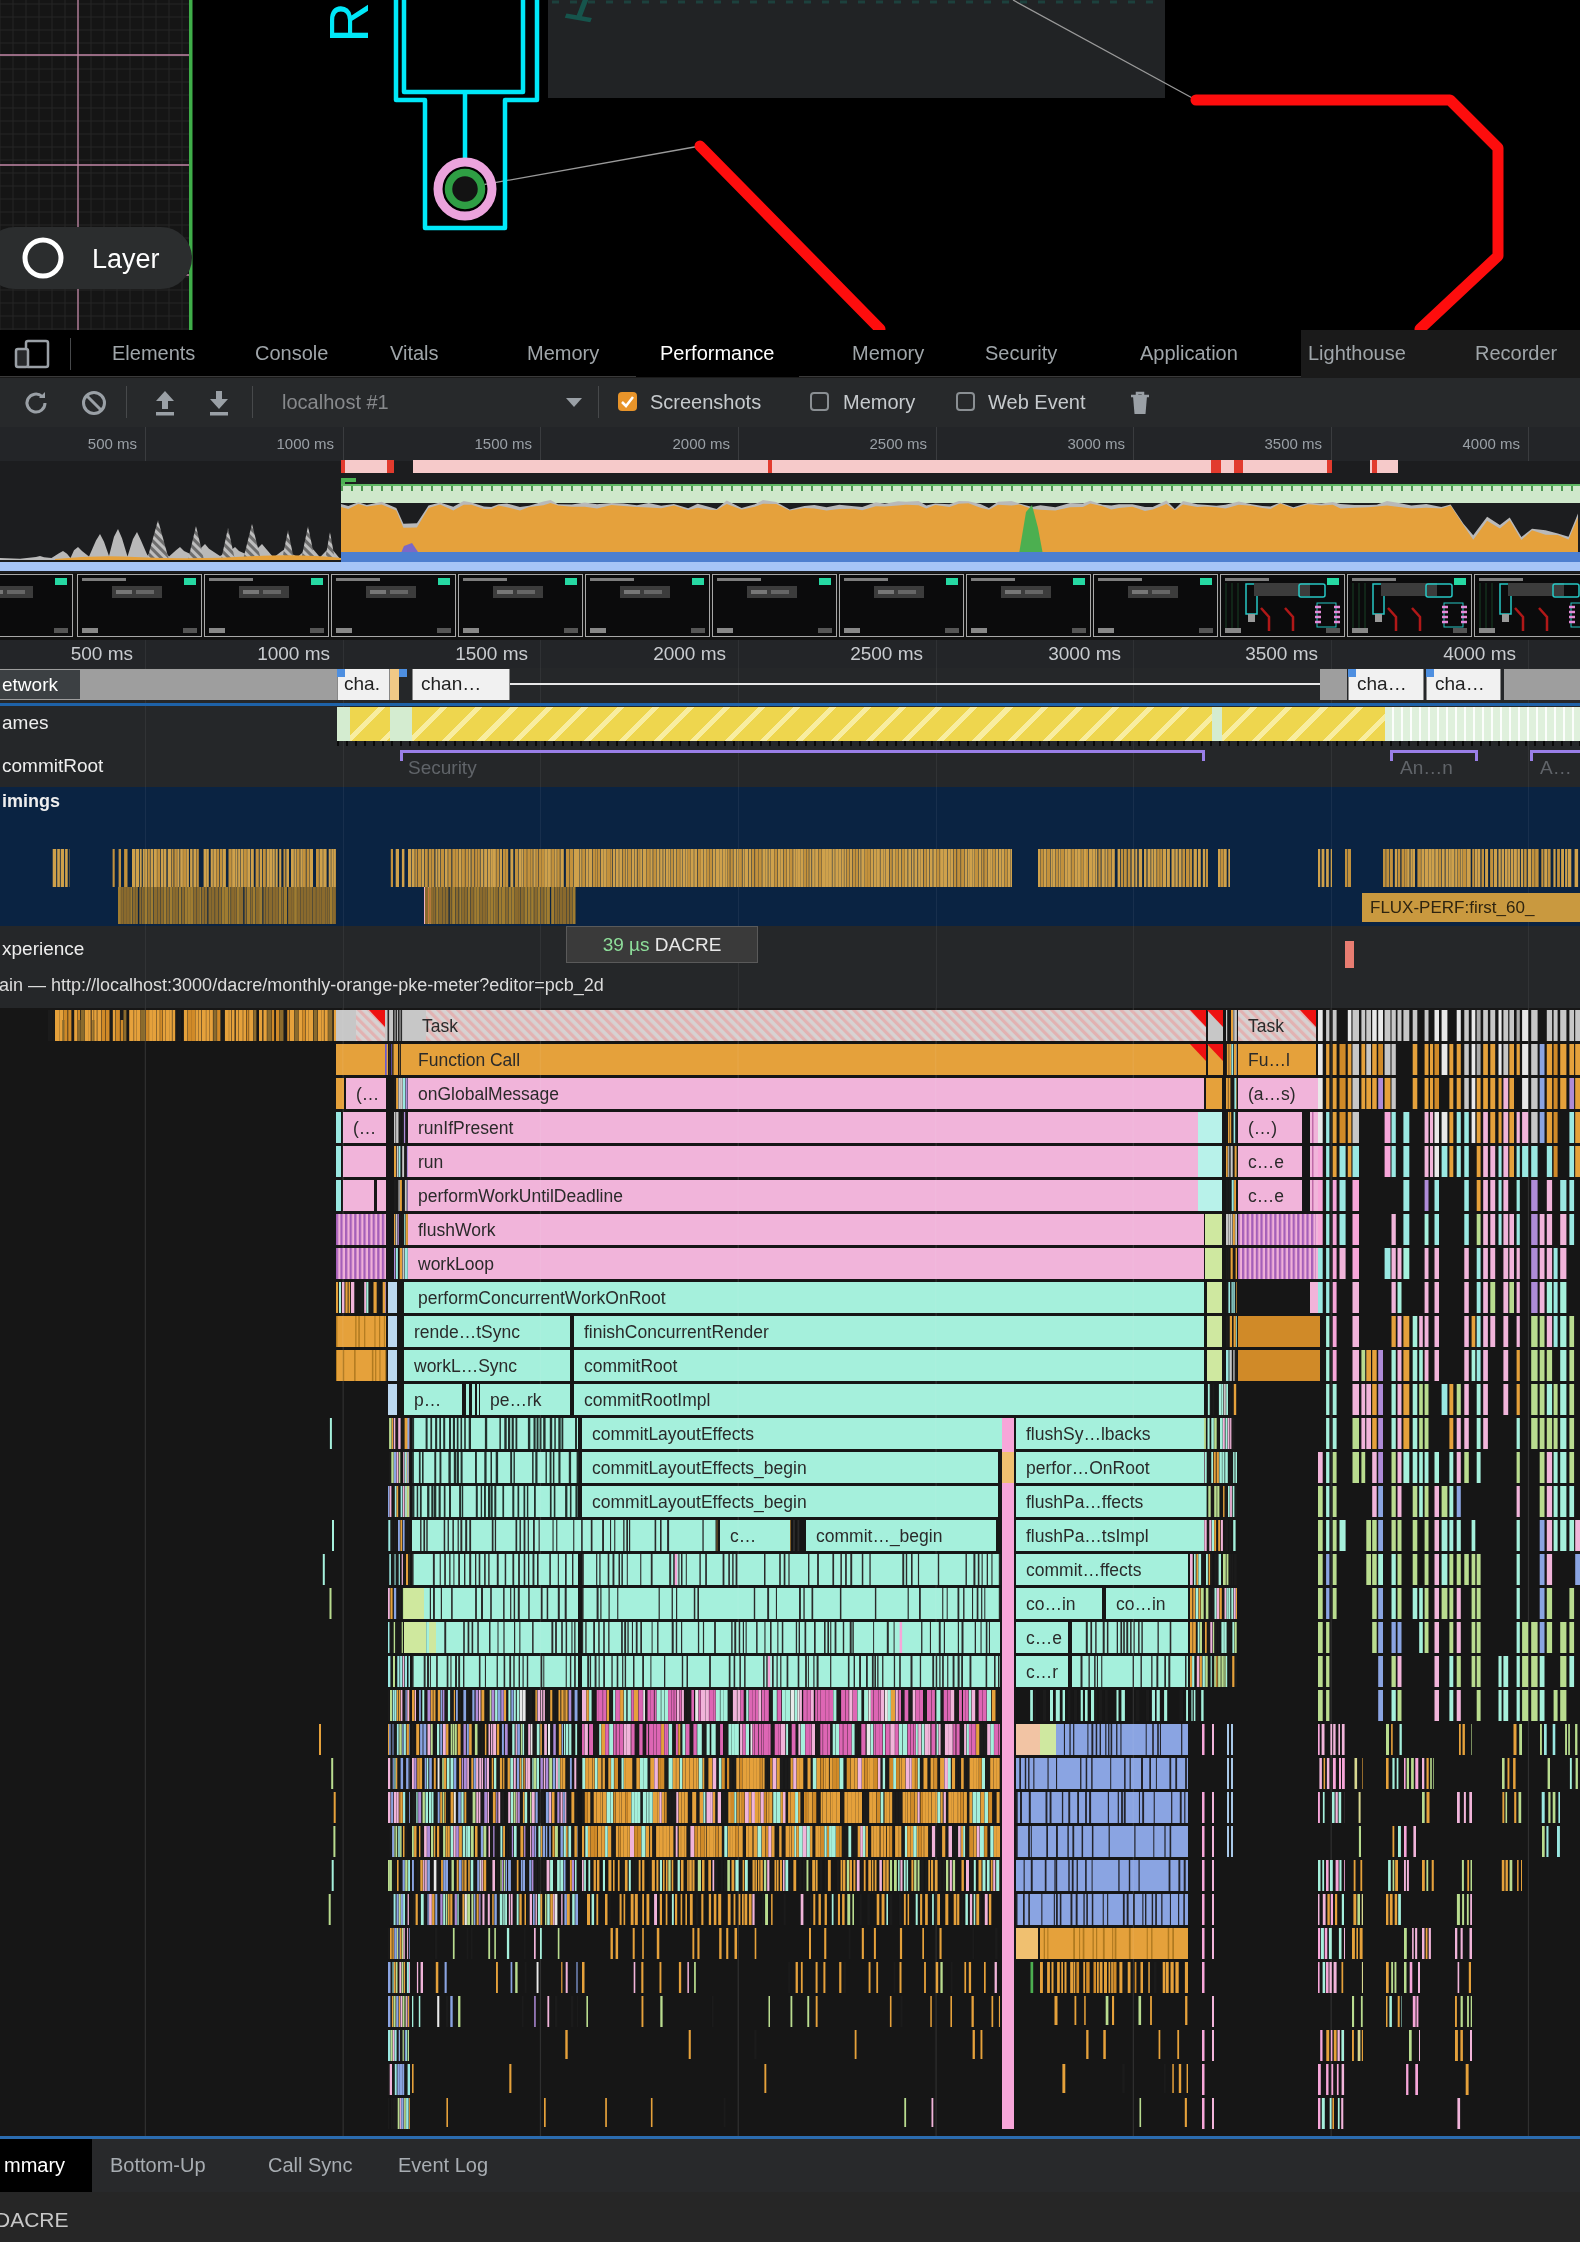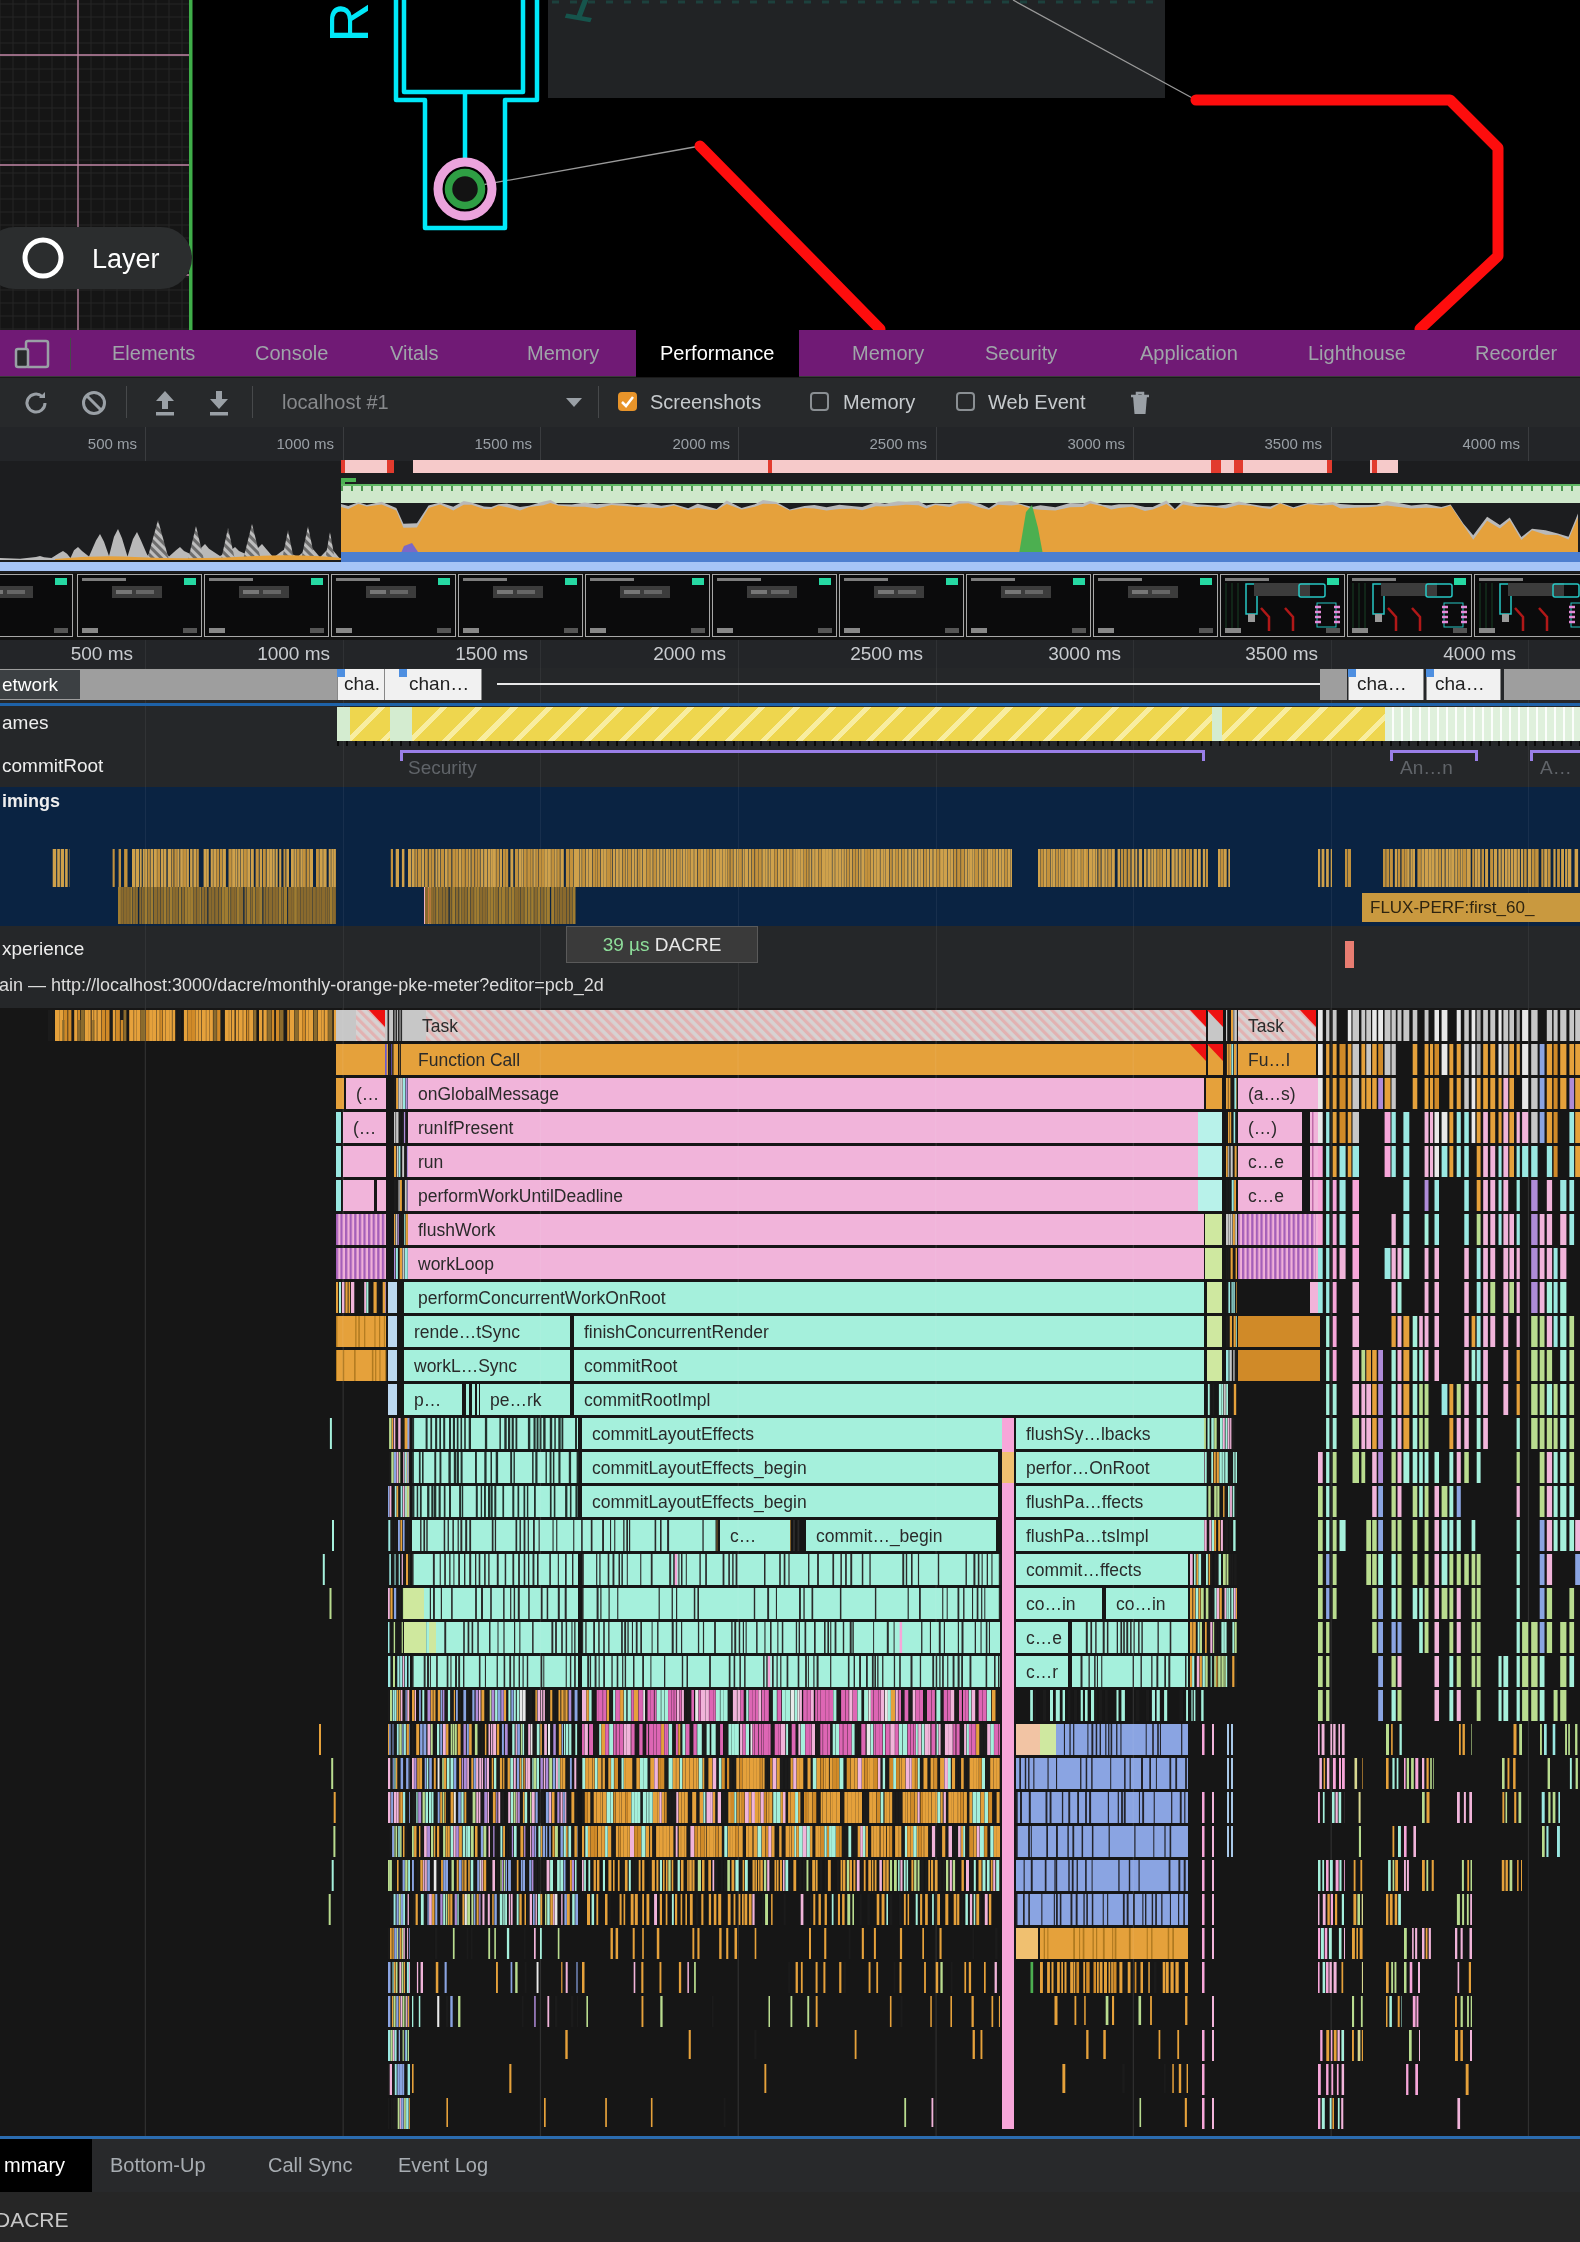--- a/index.html
+++ b/index.html
@@ -1,17 +1,17 @@
 <!DOCTYPE html>
 <html><head><meta charset="utf-8"><style>
 *{margin:0;padding:0;box-sizing:border-box}
 html,body{width:1580px;height:2242px;background:#000;overflow:hidden;font-family:"Liberation Sans",sans-serif}
 #page{position:relative;width:1580px;height:2242px;background:#1a1a1a}
 .abs{position:absolute}
-.tabbar{left:0;top:330px;width:1580px;height:47px;background:#701a75;border-bottom:1px solid #3a3a3a;color:#9fa5a9;font-size:20px}
+.tabbar{left:0;top:330px;width:1301px;height:47px;background:#000000;border-bottom:1px solid #3a3a3a;color:#9fa5a9;font-size:20px}
 .tab{position:absolute;top:0;height:47px;line-height:47px;padding:0 24px}
 .tabsel{background:#000;color:#fff}
 .toolbar{left:0;top:378px;width:1580px;height:49px;background:#27292b;color:#9aa0a6}
 .sep{position:absolute;top:8px;width:1px;height:32px;background:#47494b}
 .cbx{position:absolute;width:19px;height:19px;border-radius:4px;top:14px}
 .cbxon{background:#e8942a}
 .cbxoff{border:2px solid #8a8f93}
 .cblab{position:absolute;top:0;height:49px;line-height:49px;font-size:20px;color:#c6cacd}
 .ruler1{left:0;top:427px;width:1580px;height:34px;background:#232528}
 .rlab{position:absolute;color:#9aa0a6;font-size:15px;top:8px}
@@ -332,21 +332,21 @@
 <div class="gridv" style="left:935.6px"></div>
 <div class="gridv" style="left:1133.2px"></div>
 <div class="gridv" style="left:1330.8px"></div>
 <div class="gridv" style="left:1528.4px"></div>
 <div class="netband" style="left:0;top:669px;width:337px;height:31px"></div>
 <div class="netband" style="left:1320px;top:669px;width:27px;height:31px"></div>
 <div class="netband" style="left:1504px;top:669px;width:76px;height:31px"></div>
 <div class="abs" style="left:497px;top:683px;width:823px;height:2px;background:#e8e8e8"></div>
 <div class="chip" style="left:337px;top:669px;width:53px;height:31px;line-height:30px;padding-left:6px">cha.</div>
 <div class="abs" style="left:390px;top:669px;width:9px;height:31px;background:#f0c986"></div>
-<div class="chip" style="left:384px;top:669px;width:98px;height:31px;line-height:30px;padding-left:24px">chan…</div>
+<div class="chip" style="left:412px;top:669px;width:98px;height:31px;line-height:30px;padding-left:8px">chan…</div>
 <div class="chip" style="left:1348px;top:669px;width:76px;height:31px;line-height:30px;padding-left:8px">cha…</div>
 <div class="chip" style="left:1426px;top:669px;width:75px;height:31px;line-height:30px;padding-left:8px">cha…</div>
 <div class="bluesq" style="left:337px;top:669px"></div>
 <div class="bluesq" style="left:399px;top:669px"></div>
 <div class="bluesq" style="left:1348px;top:669px"></div>
 <div class="bluesq" style="left:1426px;top:669px"></div>
 <div class="abs" style="left:0;top:670px;width:80px;height:29px;background:#3c4043;color:#fff;font-size:19px;line-height:29px;padding-left:2px">etwork</div>
 <div class="abs" style="left:0;top:703px;width:1580px;height:2.5px;background:#1e62a8"></div>
 <div class="greenbar" style="left:337px;width:13px"></div>
 <div class="yellowbar" style="left:350px;width:40px"></div>

